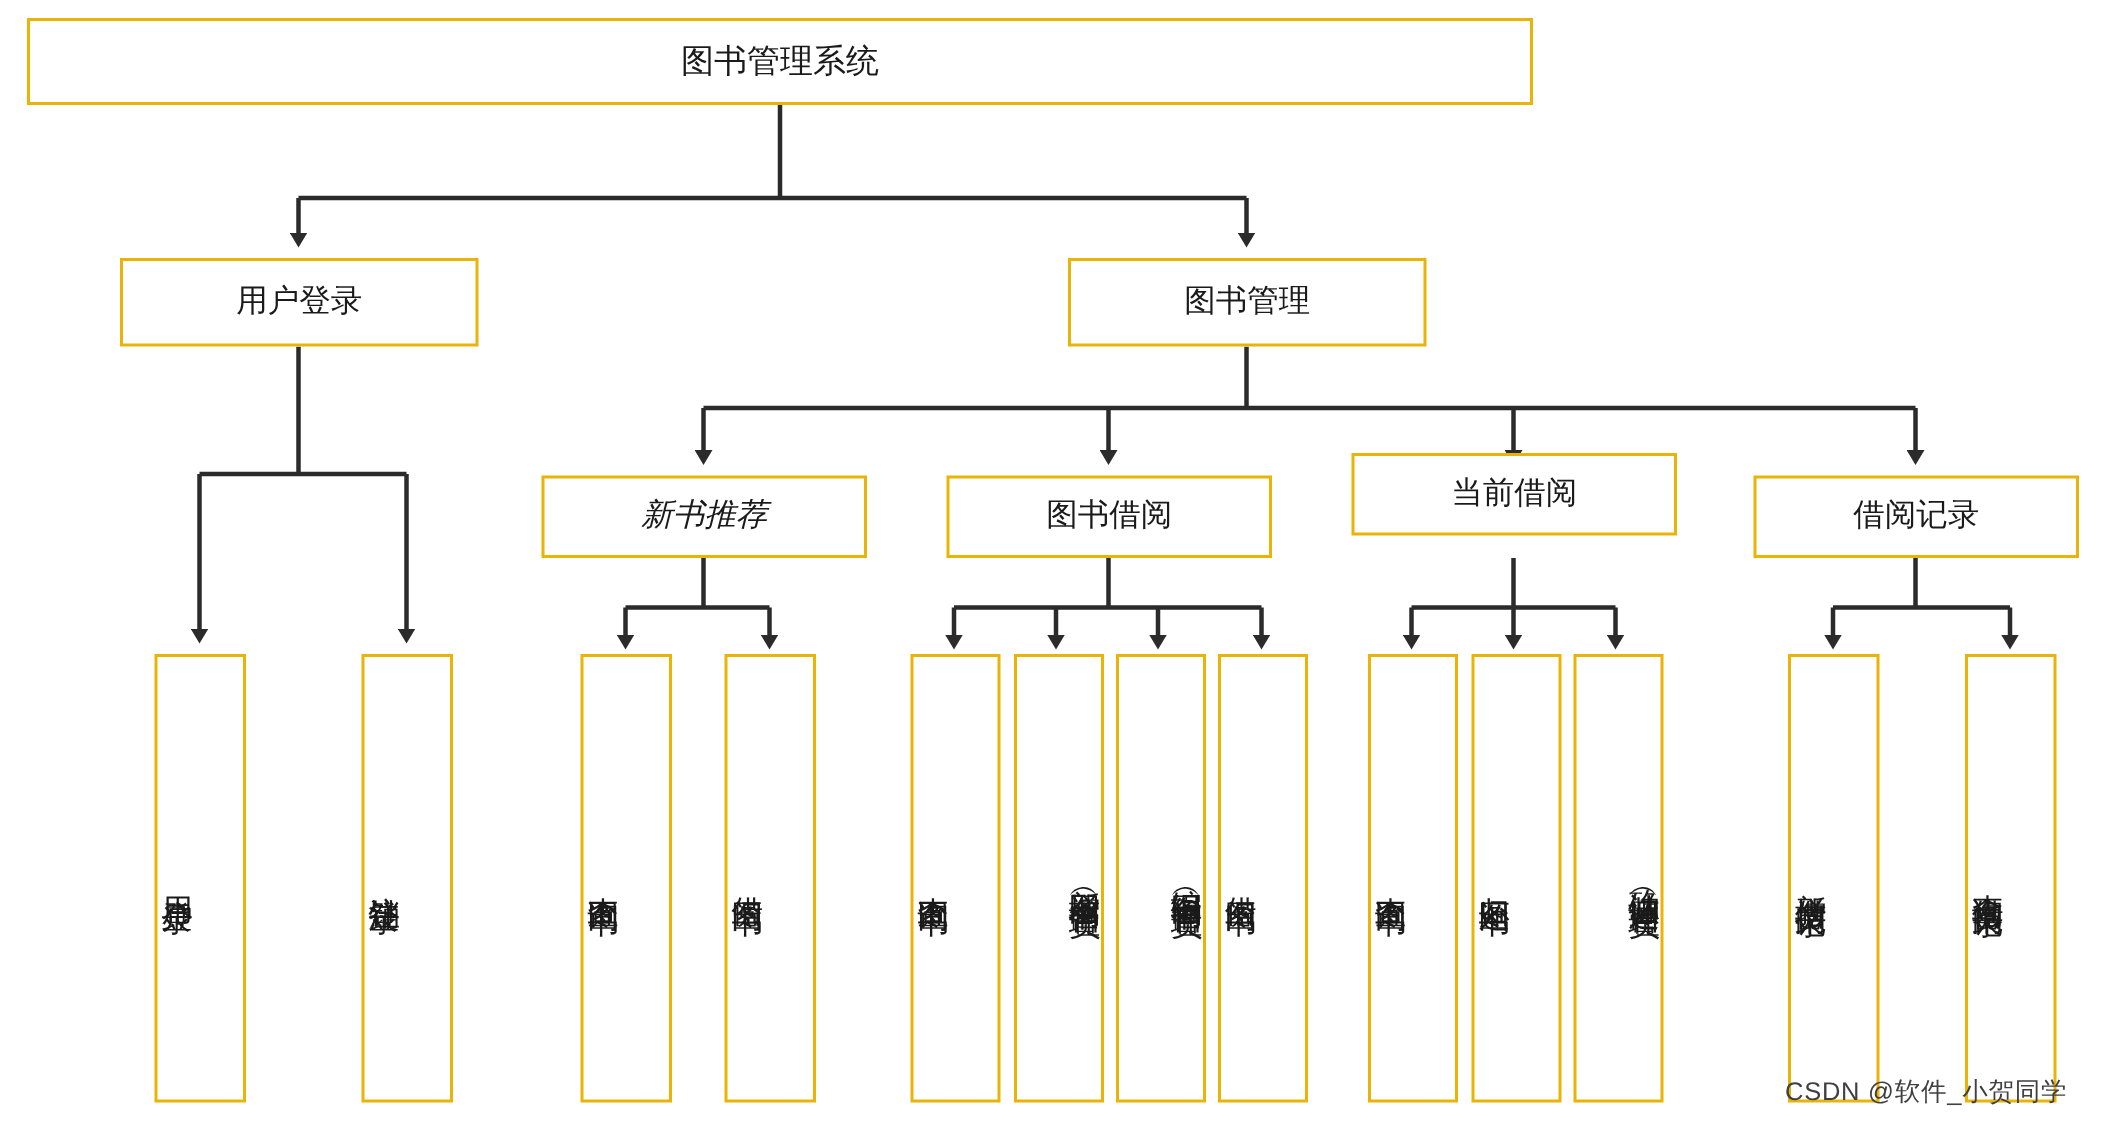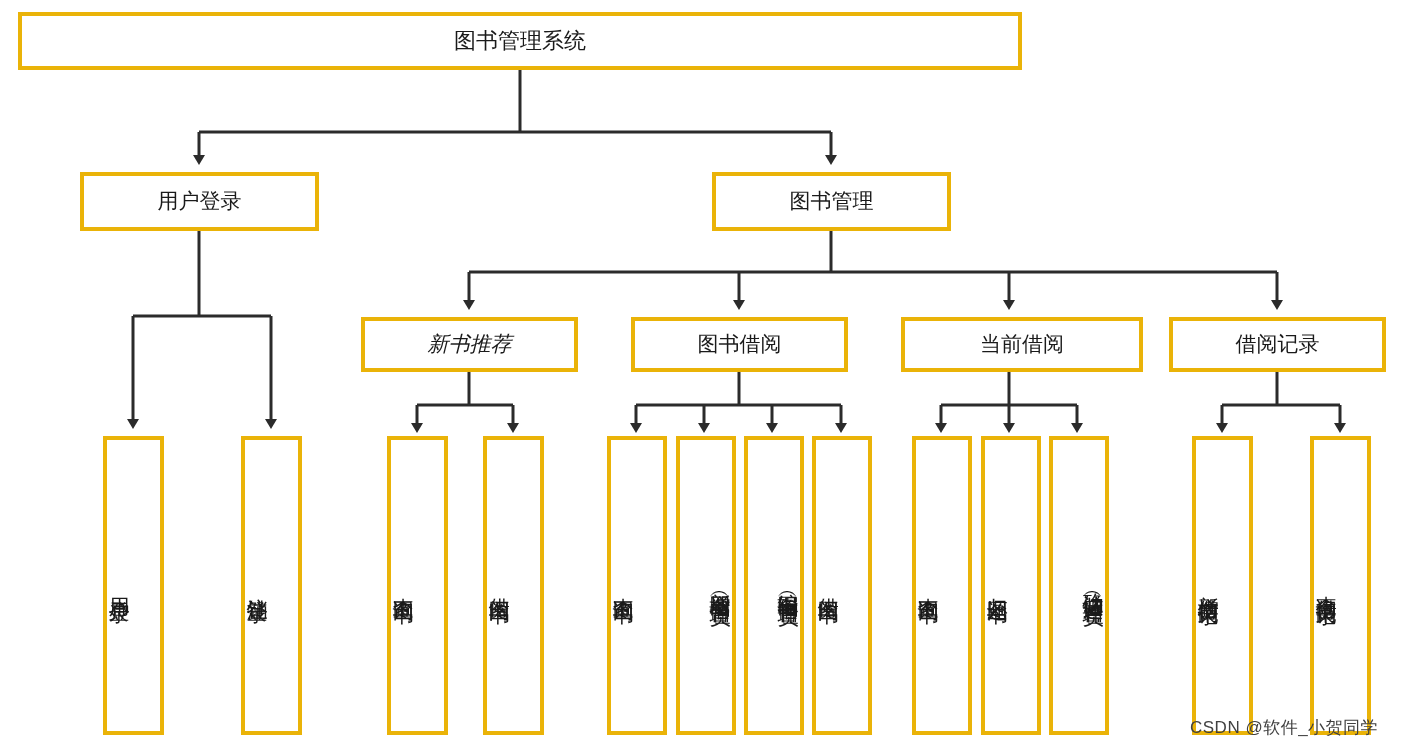--- a/index.html
+++ b/index.html
@@ -21,21 +21,21 @@
     position: absolute;
     left: 0;
     top: 0;
     width: 1405px;
     height: 747px;
     pointer-events: none;
   }
   .node {
     position: absolute;
     box-sizing: border-box;
-    border: 4px solid #eab308;
+    border: 2px solid #eab308;
     background: #ffffff;
     color: #1a1a1a;
     display: flex;
     align-items: center;
     justify-content: center;
     text-align: center;
     line-height: 1.15;
   }
   .node.h {
     font-size: 21px;
@@ -128,21 +128,21 @@
   <div class="node h" style="left:712px; top:172px; width:239px; height:59px;justify-content:center;">
     <span>图书管理</span>
   </div>
 
   <div class="node h" style="left:361px; top:317px; width:217px; height:55px;font-style:italic;">
     <span>新书推荐</span>
   </div>
   <div class="node h" style="left:631px; top:317px; width:217px; height:55px;">
     <span>图书借阅</span>
   </div>
-  <div class="node h" style="left:901px; top:317px; width:242px; height:55px;">
+  <div class="node h" style="left:901px; top:302px; width:217px; height:55px;">
     <span>当前借阅</span>
   </div>
   <div class="node h" style="left:1169px; top:317px; width:217px; height:55px;">
     <span>借阅记录</span>
   </div>
 
   <div class="node v" style="left:103px; top:436px; width:61px; height:299px;">
     <span>用户登录</span>
   </div>
   <div class="node v" style="left:241px; top:436px; width:61px; height:299px;">

